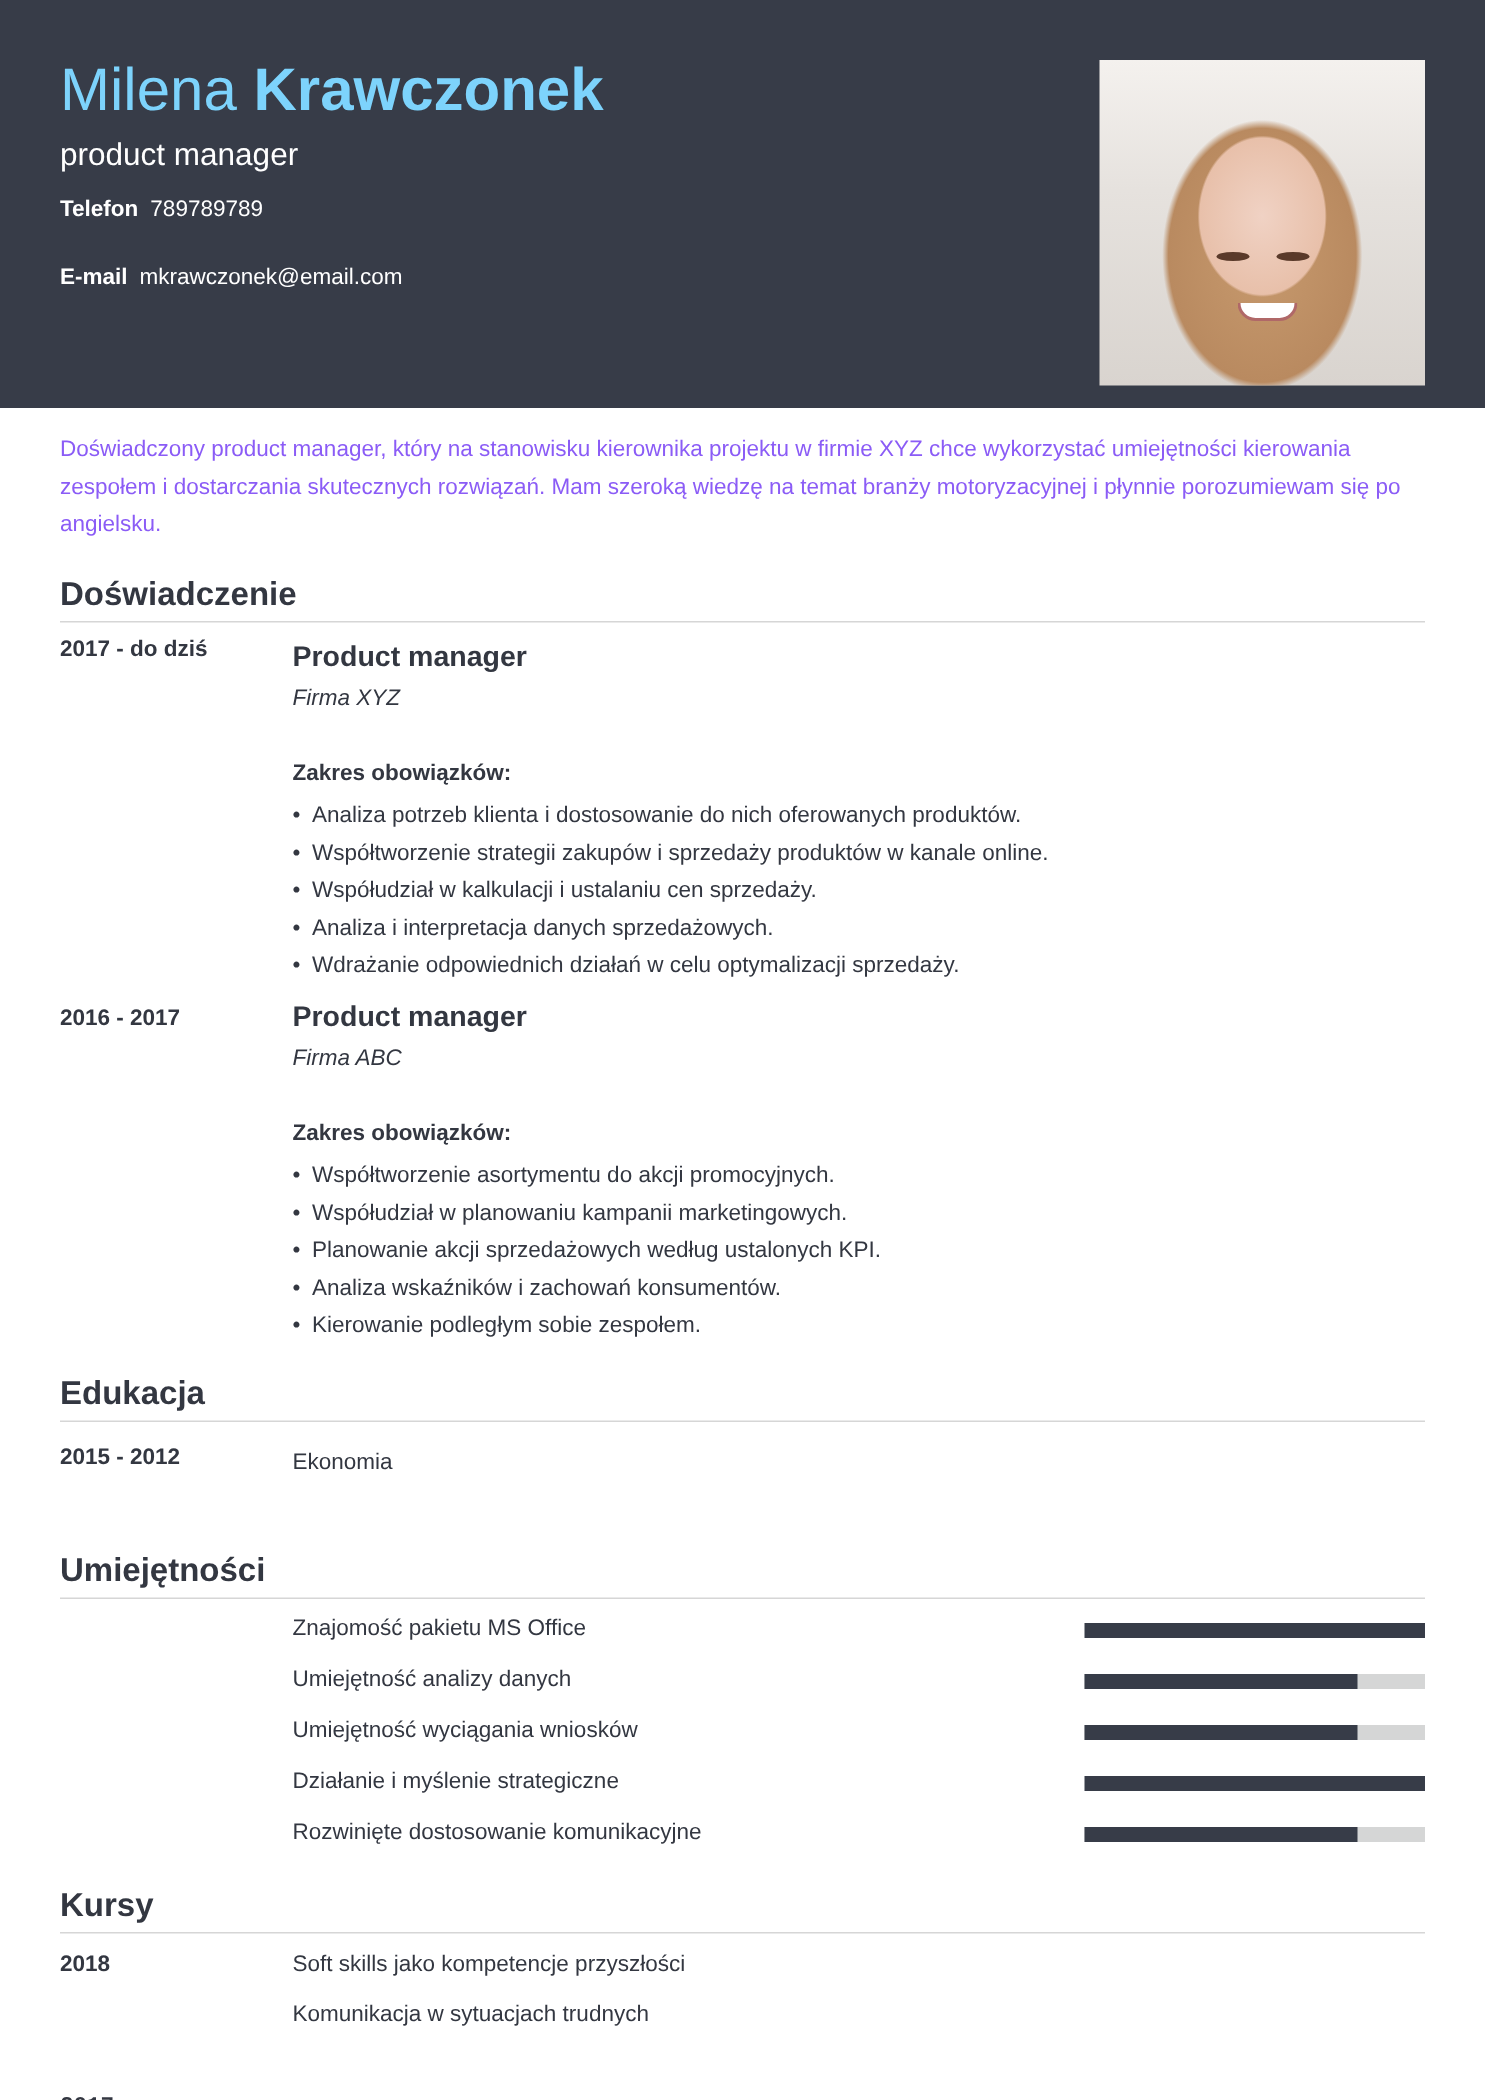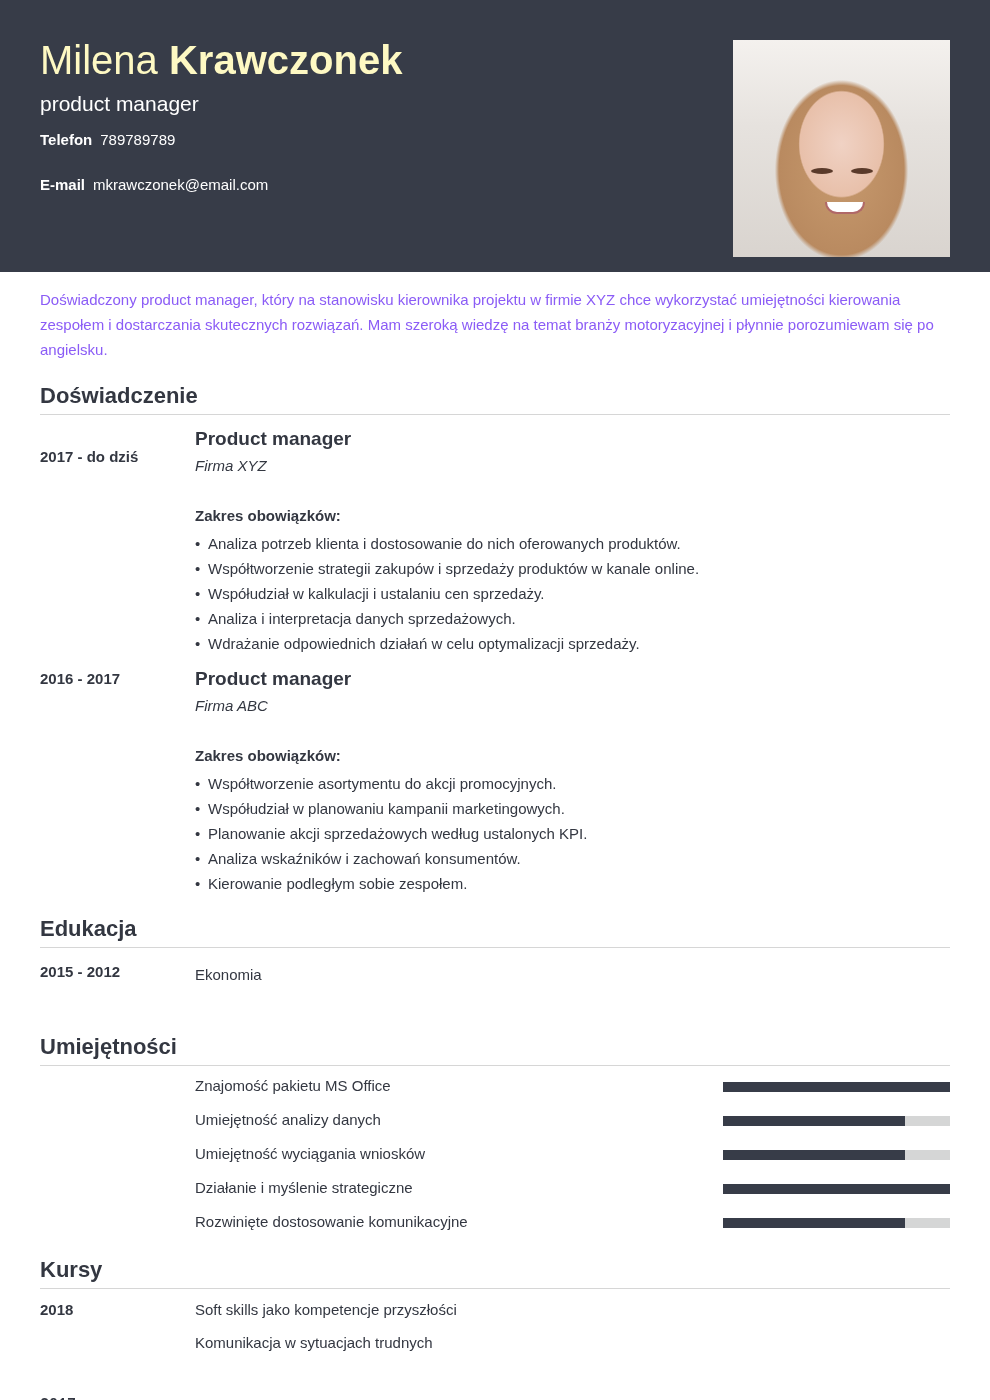--- a/index.html
+++ b/index.html
@@ -1,19 +1,19 @@
 <!DOCTYPE html>
 <html><head>
 <meta charset="utf-8">
 <style>
   * { box-sizing: border-box; margin: 0; padding: 0; }
   html, body { width: 990px; height: 1400px; background: #ffffff; }
   body { font-family: "Liberation Sans", sans-serif; color: #333741; position: relative; overflow: hidden; }
   .header { position: absolute; left: 0; top: 0; width: 990px; height: 272px; background: #373c48; }
-  .name { position: absolute; left: 40px; top: 36px; font-size: 40px; color: #fef9c3; line-height: 48px; white-space: nowrap; }
+  .name { position: absolute; left: 40px; top: 36px; font-size: 40px; color: #7dd3fc; line-height: 48px; white-space: nowrap; }
   .name .last { font-weight: bold; }
   .job { position: absolute; left: 40px; top: 90px; font-size: 21px; color: #ffffff; line-height: 28px; }
   .contact { position: absolute; left: 40px; font-size: 15px; color: #ffffff; line-height: 20px; white-space: nowrap; }
   .contact .lbl { font-weight: bold; margin-right: 8px; }
   .photo { position: absolute; left: 733px; top: 40px; width: 217px; height: 217px; overflow: hidden;
     background: radial-gradient(ellipse 32% 40% at 50% 48%, #f0d2c4 0%, #e8c0aa 60%, transparent 62%),
                 radial-gradient(ellipse 48% 65% at 50% 60%, #c79a6e 0%, #b98a60 60%, transparent 64%),
                 linear-gradient(180deg, #f4f1ee 0%, #e6e2de 40%, #d9d4cf 100%); }
   .photo .eye { position:absolute; width:22px; height:6px; border-radius:50%; background:#5a3a2a; top:128px; }
   .photo .smile { position:absolute; left:92px; top:162px; width:40px; height:12px; border-radius:0 0 20px 20px; background:#fff; border:2px solid #b06868; border-top:none; }
@@ -61,21 +61,21 @@
     <div class="eye" style="left:78px;"></div>
     <div class="eye" style="left:118px;"></div>
     <div class="smile"></div>
   </div>
 </div>
 
 <div class="summary">Doświadczony product manager, który na stanowisku kierownika projektu w firmie XYZ chce wykorzystać umiejętności kierowania zespołem i dostarczania skutecznych rozwiązań. Mam szeroką wiedzę na temat branży motoryzacyjnej i płynnie porozumiewam się po angielsku.</div>
 
 <div class="section-title" style="top:381px;">Doświadczenie</div>
 
-<div class="date" style="top:447px;">2017 - do dziś</div>
+<div class="date" style="top:423px;">2017 - do dziś</div>
 <div class="col" style="top:427px;">
   <div class="role">Product manager</div>
   <div class="company">Firma XYZ</div>
   <div class="duties-label">Zakres obowiązków:</div>
   <ul class="duties">
     <li>Analiza potrzeb klienta i dostosowanie do nich oferowanych produktów.</li>
     <li>Współtworzenie strategii zakupów i sprzedaży produktów w kanale online.</li>
     <li>Współudział w kalkulacji i ustalaniu cen sprzedaży.</li>
     <li>Analiza i interpretacja danych sprzedażowych.</li>
     <li>Wdrażanie odpowiednich działań w celu optymalizacji sprzedaży.</li>

